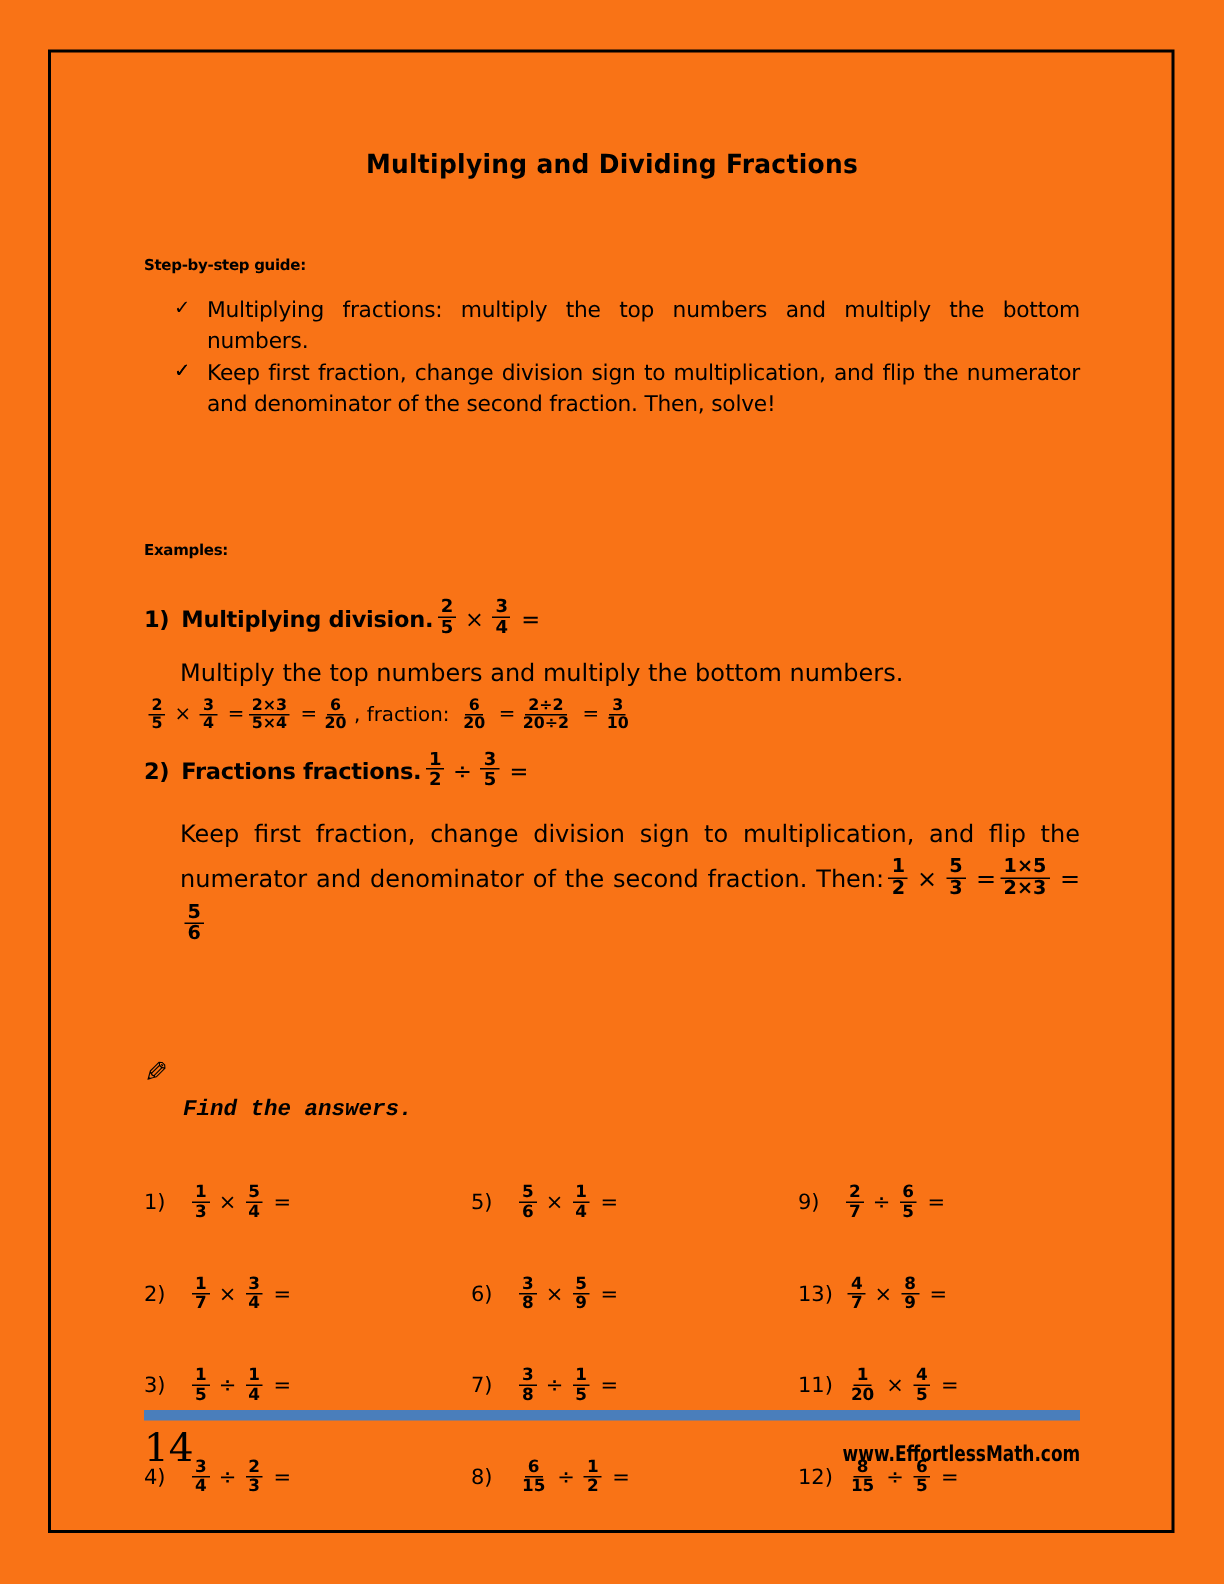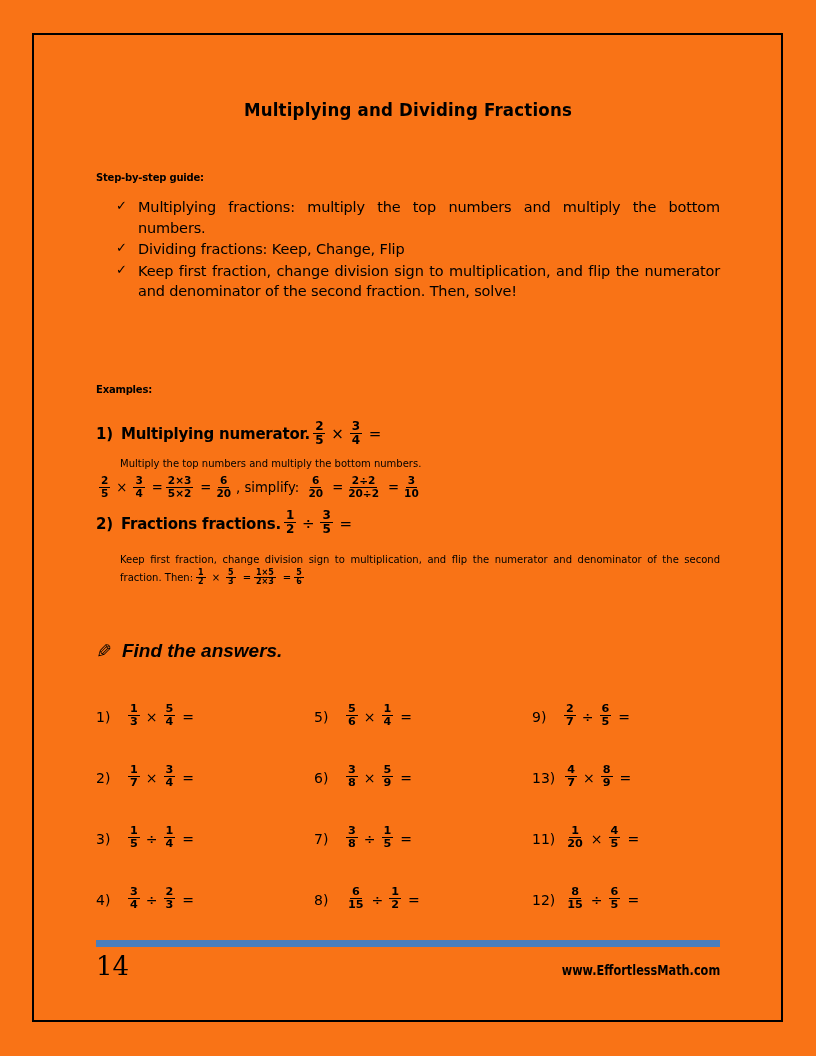--- a/index.html
+++ b/index.html
@@ -127,21 +127,21 @@
     display: flex;
     align-items: center;
   }
   #example-1 { margin-top: 26px; }
   #example-2 { margin-top: 10px; }
   .example-num { margin-right: 8px; }
   .ex-math { font-weight: normal; font-size: 15px; }
 
   .example-body {
     font-family: "DejaVu Sans", sans-serif;
-    font-size: 10px;
+    font-size: 16px;
     line-height: 1.85;
     margin: 8px 0 0 24px;
     width: 600px;
   }
   #example-1-body { width: 560px; }
   #example-1-work { margin: 2px 0 0 0; font-size: 13.2px; }
   #example-2-body { text-align: justify; width: 600px; margin-top: 14px; }
 
   
   #answers-head {
@@ -151,24 +151,25 @@
   }
   #answers-head .pen {
     font-family: "DejaVu Sans", sans-serif;
     font-size: 19px;
     transform: scaleX(-1);
     display: inline-block;
     margin-right: 10px;
     line-height: 1;
   }
   #answers-head .label {
-    font-family: Liberation Sans, sans-serif;
+    font-family: Liberation Mono, monospace;
     font-weight: bold;
     font-style: italic;
-    font-size: 19px;
+    font-size: 15px;
+    margin-top: 48px;
   }
 
   
   #problems {
     margin-top: 24px;
     display: grid;
     grid-template-columns: 218px 218px 1fr;
     row-gap: 0;
   }
   .prob {
@@ -224,51 +225,51 @@
   <div id="page-border"></div>
 
   <div id="content">
 
     <h1 class="doc-title">Multiplying and Dividing Fractions</h1>
 
     <div class="section-head" id="guide-head">Step-by-step guide:</div>
 
     <ul class="guide-list" id="guide-list">
         <li><span class="tick">✓</span><span>Multiplying fractions: multiply the top numbers and multiply the bottom numbers.</span></li>
-        <li><span class="tick">✓</span><span>Dividing fractions: Keep, Change, Flip</span></li>
+        <li><span class="tick">✓</span></li>
         <li><span class="tick">✓</span><span>Keep first fraction, change division sign to multiplication, and flip the numerator and denominator of the second fraction. Then, solve!</span></li>
       </ul>
 
     <div class="section-head" id="examples-head">Examples:</div>
 
     <div class="example-line" id="example-1">
       <span class="example-num">1)</span>
-      <span>Multiplying numerator.</span>
+      <span>Multiplying division.</span>
       <span class="ex-math" id="example-1-expr"><span class="frac">
             <span class="num">2</span>
             <span class="den">5</span>
           </span><span class="op">×</span><span class="frac">
             <span class="num">3</span>
             <span class="den">4</span>
           </span><span class="eq">=</span></span>
     </div>
     <div class="example-body" id="example-1-body">Multiply the top numbers and multiply the bottom numbers.</div>
     <div class="example-body" id="example-1-work"><span class="frac">
           <span class="num">2</span>
           <span class="den">5</span>
         </span><span class="op">×</span><span class="frac">
           <span class="num">3</span>
           <span class="den">4</span>
         </span><span class="eq">=</span><span class="frac">
           <span class="num">2×3</span>
-          <span class="den">5×2</span>
+          <span class="den">5×4</span>
         </span><span class="eq">=</span><span class="frac">
           <span class="num">6</span>
           <span class="den">20</span>
-        </span><span>, simplify: </span><span class="frac">
+        </span><span>, fraction: </span><span class="frac">
           <span class="num">6</span>
           <span class="den">20</span>
         </span><span class="eq">=</span><span class="frac">
           <span class="num">2÷2</span>
           <span class="den">20÷2</span>
         </span><span class="eq">=</span><span class="frac">
           <span class="num">3</span>
           <span class="den">10</span>
         </span></div>
 

